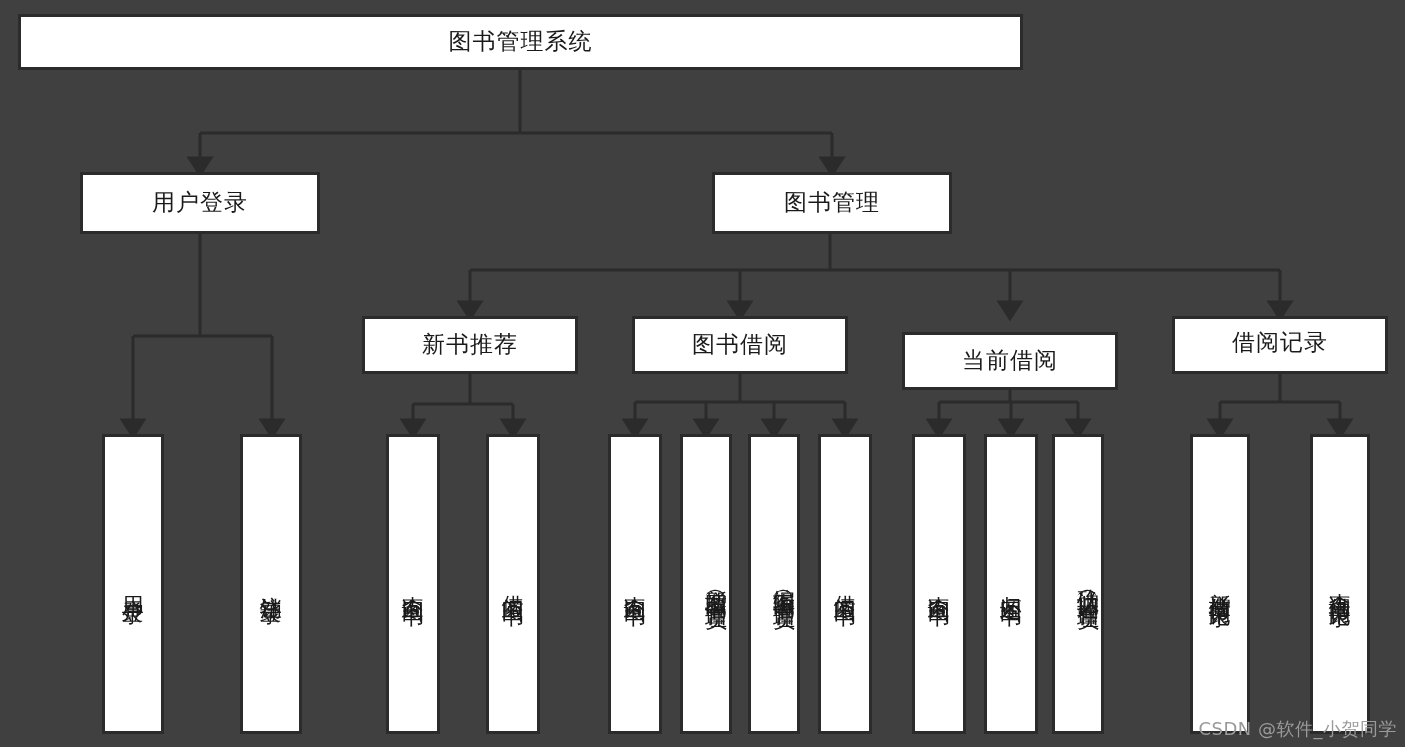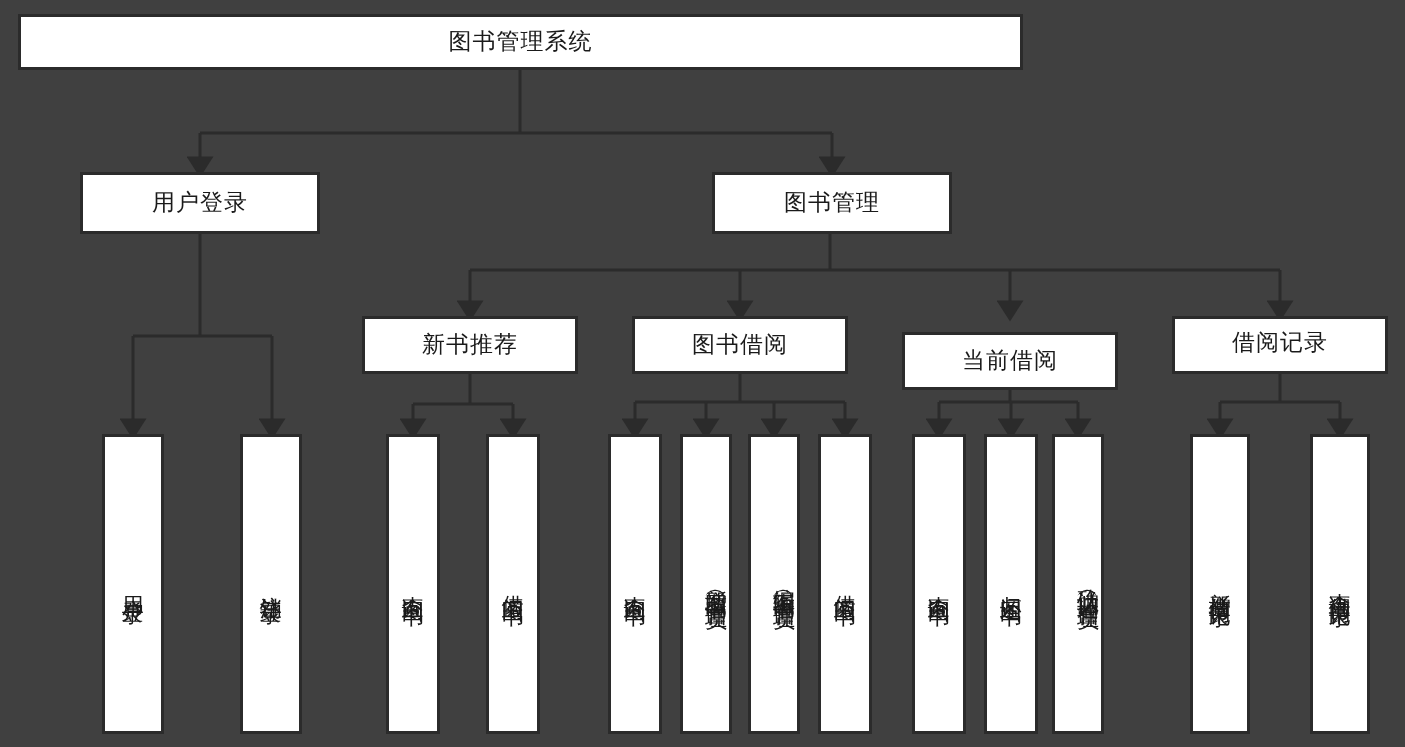--- a/index.html
+++ b/index.html
@@ -185,14 +185,15 @@
   <div class="node vertical tall-start" style="left:1052px; top:434px; width:52px; height:300px;">
     <span class="vtext">确认归还（管理员）</span>
   </div>
   <div class="node vertical mid" style="left:1190px; top:434px; width:60px; height:300px;">
     <span class="vtext">新增借阅记录</span>
   </div>
   <div class="node vertical mid" style="left:1310px; top:434px; width:60px; height:300px;">
     <span class="vtext">查询借阅记录</span>
   </div>
 
+  <div class="watermark">CSDN @软件_小贺同学</div>
 
 </div>
 
 </body></html>

